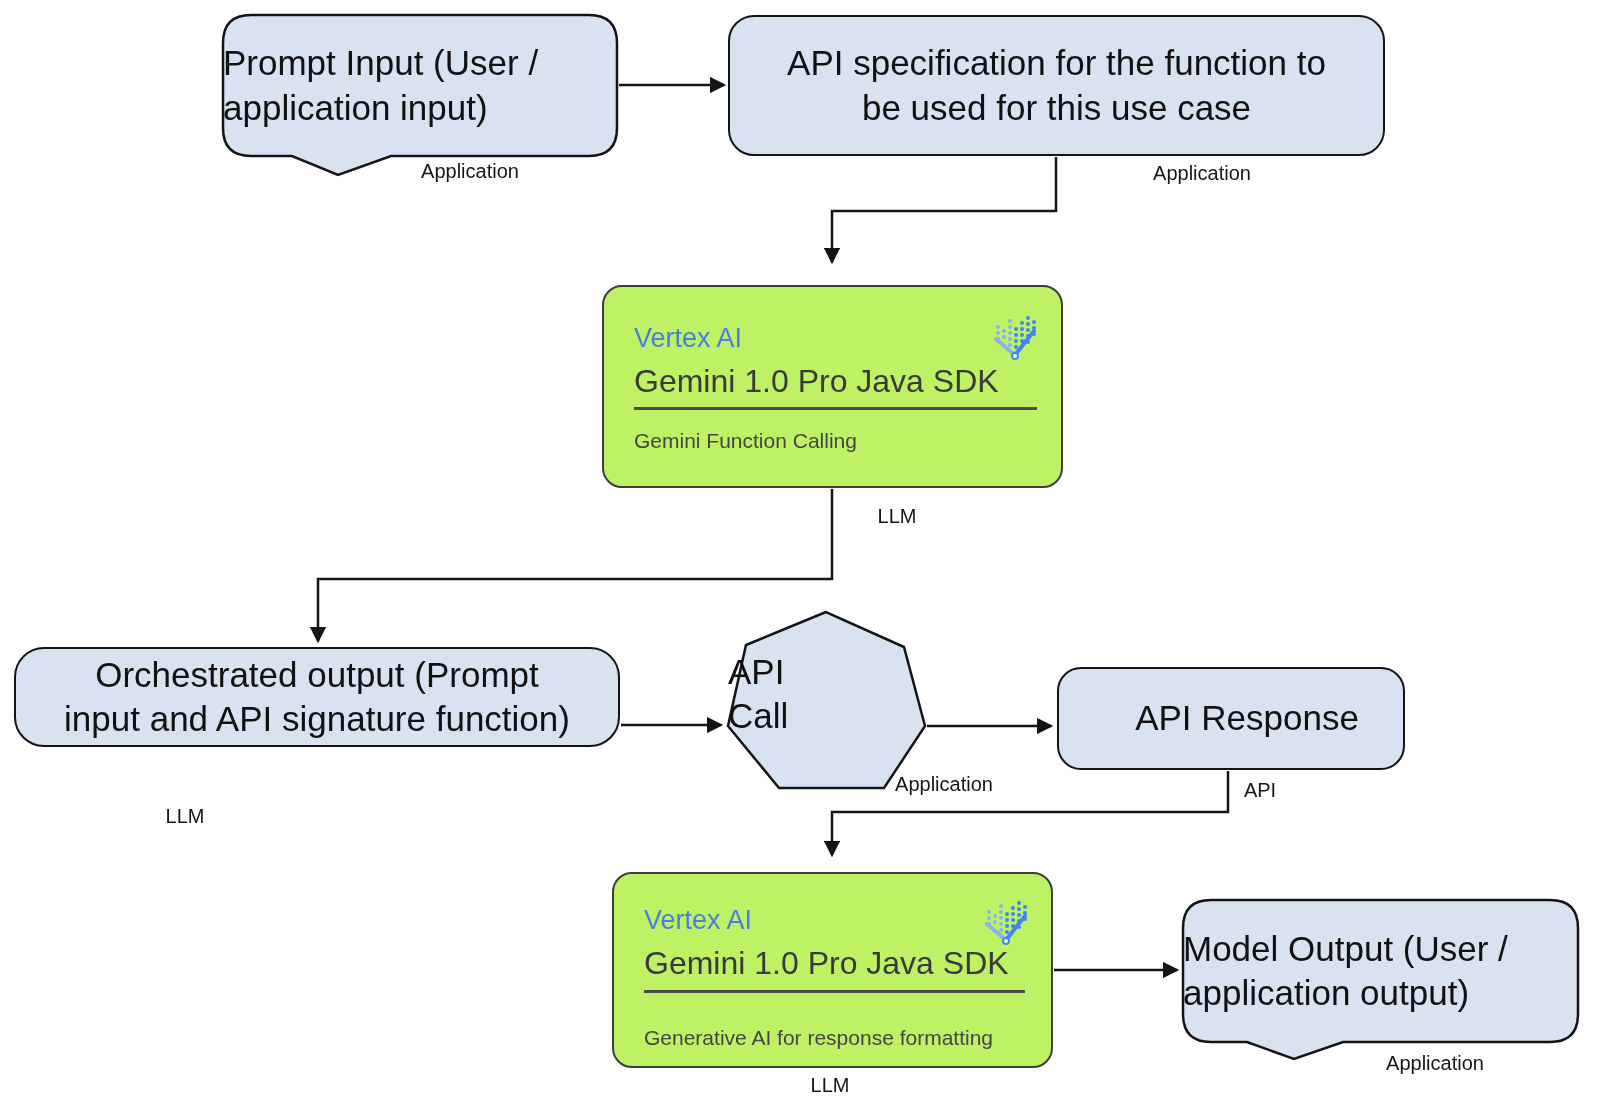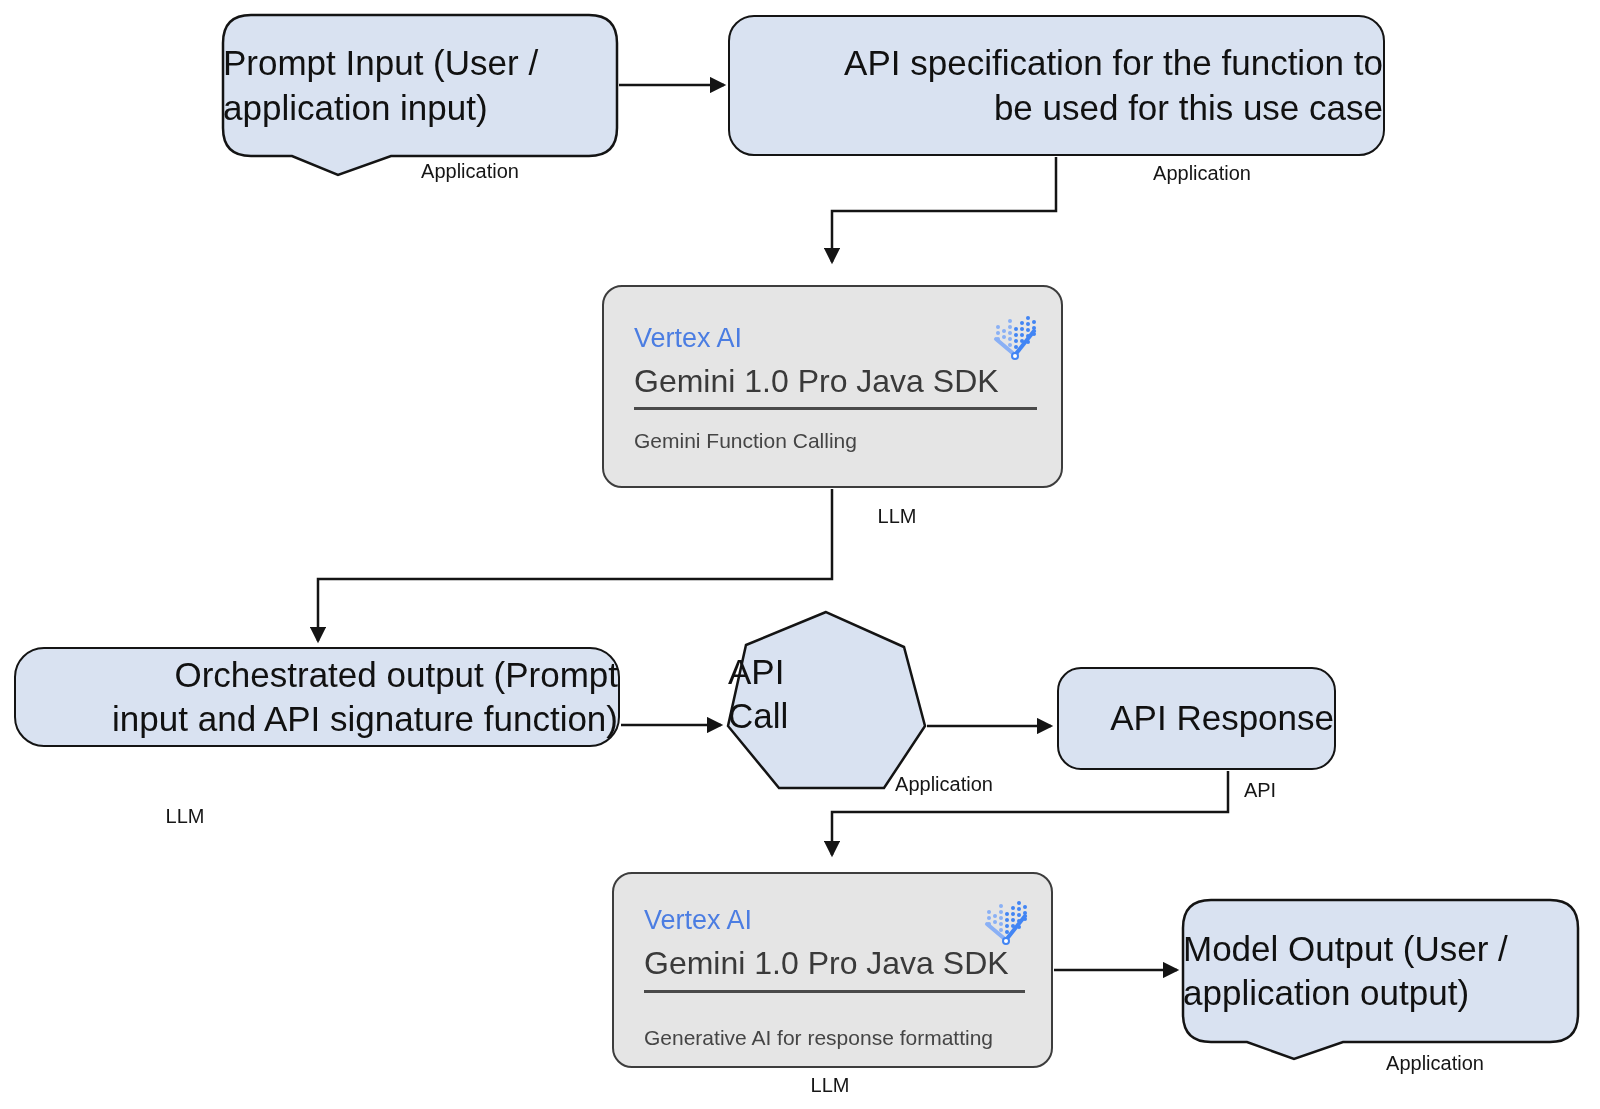--- a/index.html
+++ b/index.html
@@ -13,21 +13,21 @@
   }
   svg.layer { position: absolute; left: 0; top: 0; }
 
   .box {
     position: absolute;
     box-sizing: border-box;
     background: #d9e2f1;
     border: 2.5px solid #141414;
     display: flex;
     flex-direction: column;
-    align-items: flex-end;
+    align-items: center;
     justify-content: center;
     text-align: center;
     font-size: 35px;
     line-height: 1.26;
     color: #111111;
   }
   .node-text {
     position: absolute;
     display: flex;
     flex-direction: column;
@@ -41,34 +41,34 @@
   .tag {
     position: absolute;
     transform: translateX(-50%);
     font-size: 20px;
     color: #161616;
     white-space: nowrap;
   }
   .card {
     position: absolute;
     box-sizing: border-box;
-    background: #e5e5e5;
+    background: #bef264;
     border: 2.5px solid #3d3d3d;
     border-radius: 20px;
   }
   .card .brand   { position: absolute; left: 30px; font-size: 27px; color: #4b7de2; }
   .card .product { position: absolute; left: 30px; font-size: 32px; color: #3a3a3a; }
   .card .divider { position: absolute; left: 30px; height: 3px; background: #4a4a4a; }
   .card .caption { position: absolute; left: 30px; font-size: 21px; color: #454545; }
   .card .vx-icon { position: absolute; width: 46px; height: 48px; }
 
   
   #box-api-spec     { left: 728px;  top: 15px;  width: 657px; height: 141px; border-radius: 26px; }
   #box-orchestrated { left: 14px;   top: 647px; width: 606px; height: 100px; border-radius: 30px; }
-  #box-api-response { left: 1057px; top: 667px; width: 279px; height: 103px; border-radius: 24px; padding-left: 32px; }
+  #box-api-response { left: 1057px; top: 667px; width: 348px; height: 103px; border-radius: 24px; padding-left: 32px; }
 
   
   #text-prompt   { left: 223px;  top: 15px;  width: 394px; height: 141px; }
   #text-model    { left: 1183px; top: 900px; width: 395px; height: 142px; }
   #text-heptagon { left: 728px;  top: 608px; width: 198px; height: 172px; }
 
   
   #card-function-calling    { left: 602px; top: 285px; width: 461px; height: 203px; }
   #card-function-calling    .brand   { top: 36px; }
   #card-function-calling    .product { top: 76px; }

